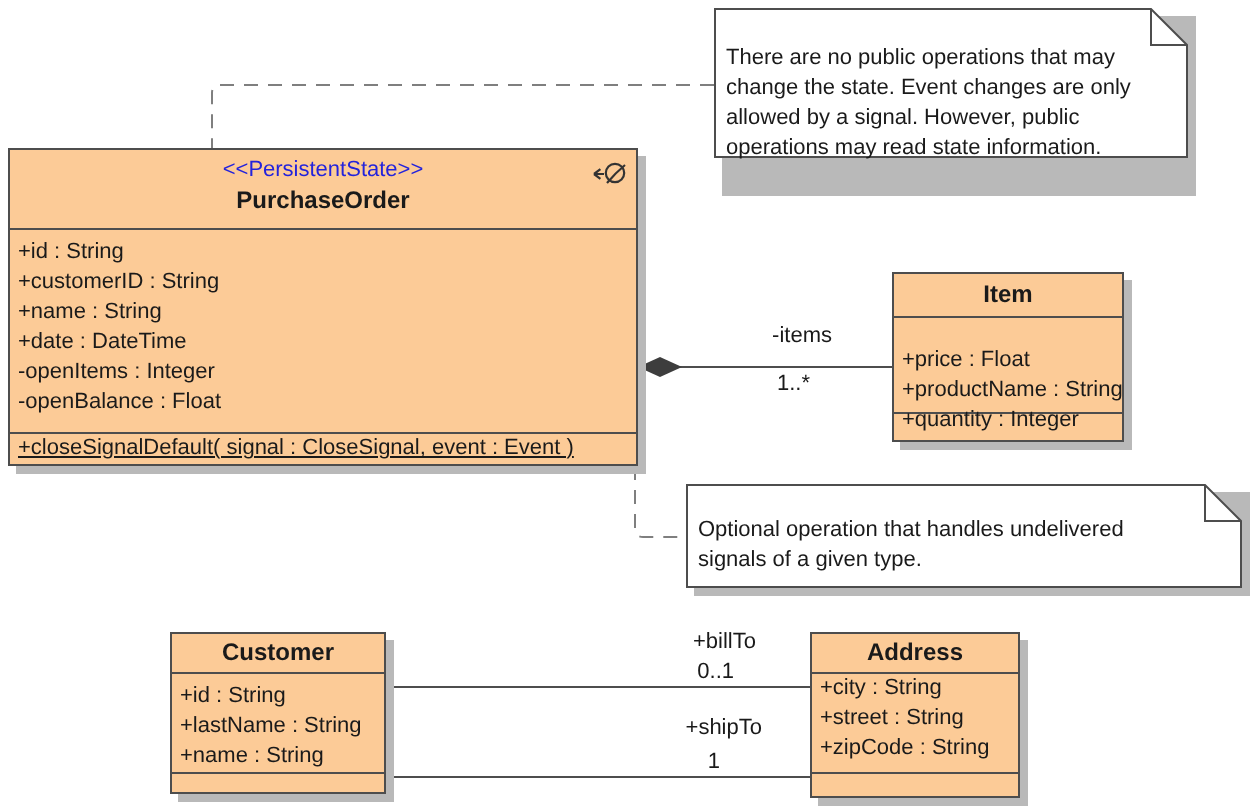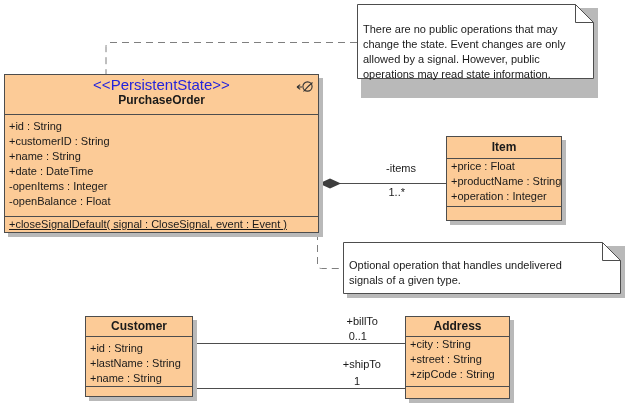--- a/index.html
+++ b/index.html
@@ -16,21 +16,21 @@
   #canvas{position:relative;width:629px;height:405px;background:#fff;overflow:hidden}
   #wires{position:absolute;left:0;top:0;width:629px;height:405px;pointer-events:none}
 
   .uml-class{
     position:absolute;background:var(--class-fill);
     border:1px solid var(--class-border);
     box-shadow:4px 4px 0 0 var(--shadow);
     font-size:11px;
   }
   .cls-header{text-align:center;position:relative}
-  .cls-stereotype{color:var(--stereotype-text);padding-top:3px;line-height:14px;font-size:15px}
+  .cls-stereotype{color:var(--stereotype-text);padding-top:3px;line-height:14px;font-size:11px}
   .cls-name{font-weight:bold;font-size:12px;line-height:16px}
   .compartment{border-top:1px solid var(--class-border)}
   .attr-row{line-height:15px;padding-left:4px;white-space:nowrap}
   .op-row{line-height:15px;padding-left:4px;white-space:nowrap;text-decoration:underline;overflow:hidden}
 
   .uml-note{position:absolute}
   .uml-note .note-shadow{position:absolute;left:4px;top:4px;right:-4px;bottom:-4px;background:var(--shadow)}
   .uml-note svg{position:absolute;left:0;top:0}
   .note-text{position:absolute;left:6px;line-height:15px;font-size:11px;white-space:nowrap}
 
@@ -75,24 +75,24 @@
     </div>
     <div class="compartment" style="height:18px;padding-top:0">
       <div class="op-row">+closeSignalDefault( signal : CloseSignal, event : Event )</div>
     </div>
   </div>
 
   <div class="uml-class" style="left:446px;top:136px;width:116px;height:85px">
     <div class="cls-header" style="height:21px">
       <div class="cls-name" style="line-height:21px">Item</div>
     </div>
-    <div class="compartment" style="height:48px;padding-top:0">
+    <div class="compartment" style="height:48px;padding-top:14px">
       <div class="attr-row">+price : Float</div>
       <div class="attr-row">+productName : String</div>
-      <div class="attr-row">+operation : Integer</div>
+      <div class="attr-row">+quantity : Integer</div>
     </div>
     <div class="compartment" style="height:16px"></div>
   </div>
 
   <div class="uml-class" style="left:85px;top:316px;width:108px;height:81px">
     <div class="cls-header" style="height:19px">
       <div class="cls-name" style="line-height:19px">Customer</div>
     </div>
     <div class="compartment" style="height:50px;padding-top:4px">
       <div class="attr-row">+id : String</div>

